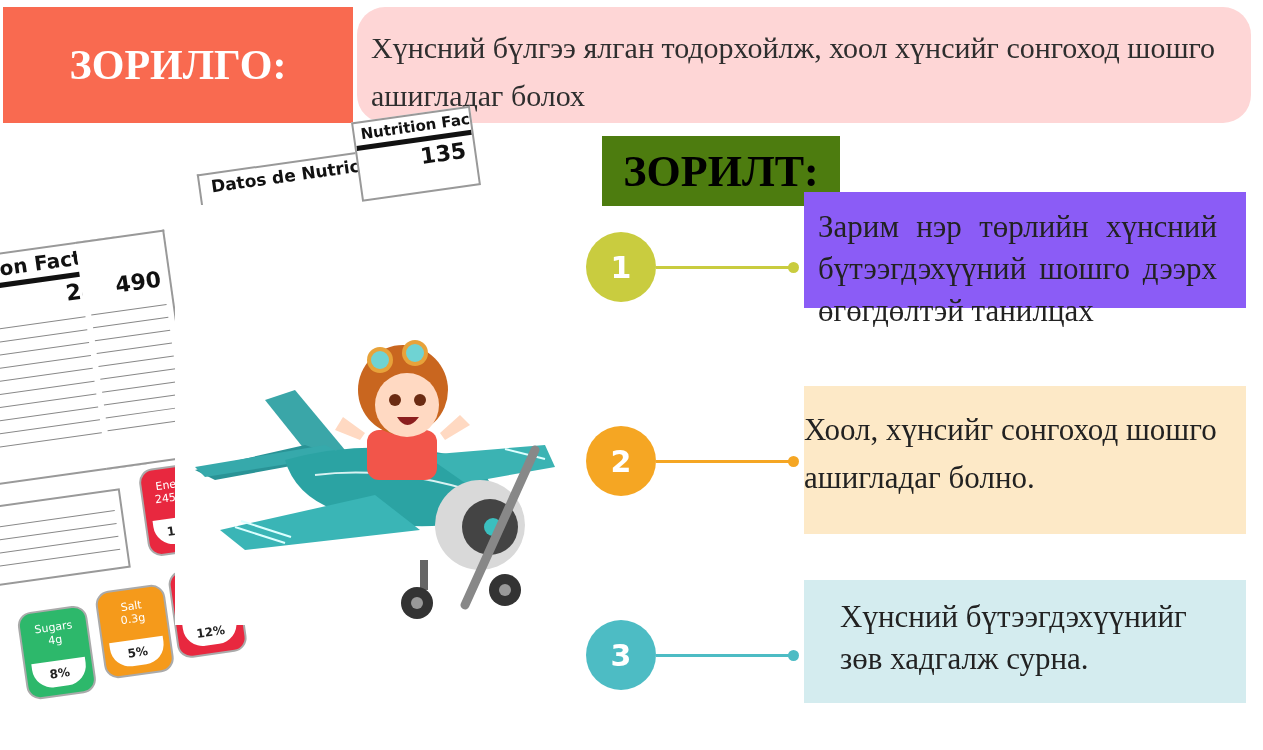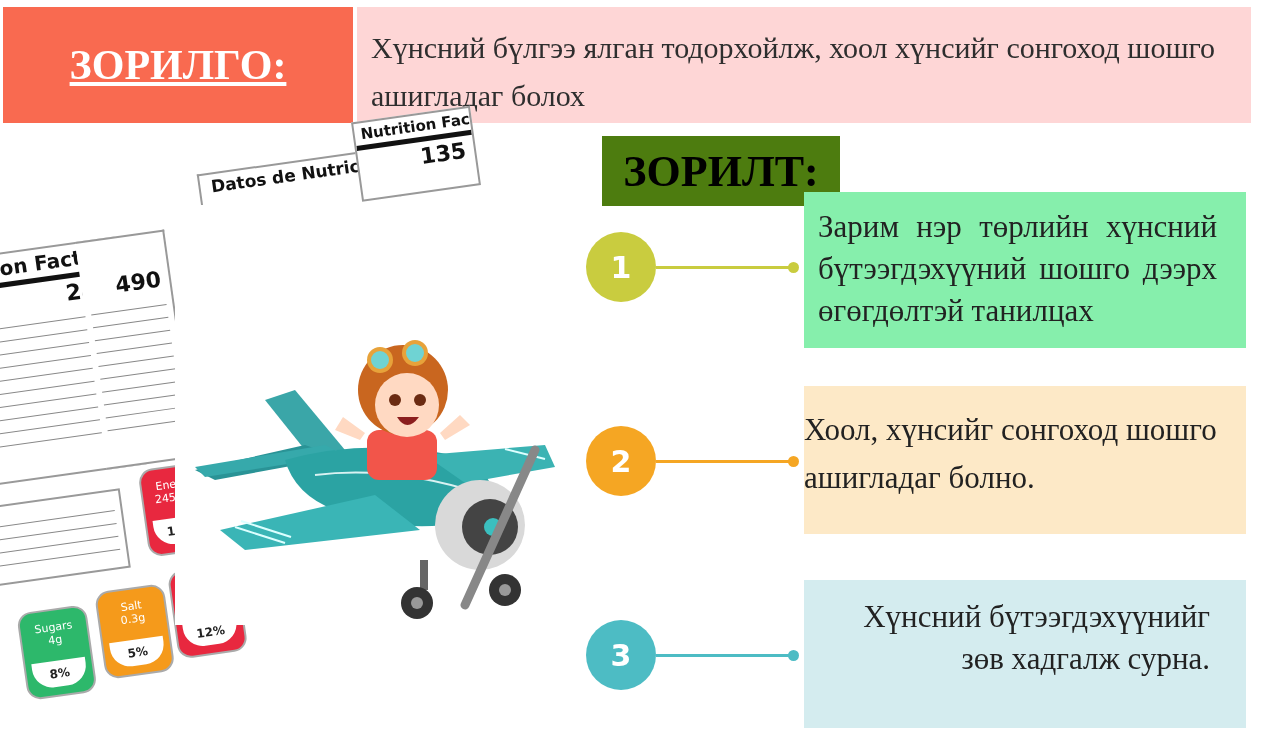--- a/index.html
+++ b/index.html
@@ -2,26 +2,27 @@
 <html><head>
 <meta charset="utf-8">
 <style>
   * { box-sizing: border-box; margin: 0; padding: 0; }
   html, body { width: 1263px; height: 750px; background: #ffffff; overflow: hidden; }
   body { position: relative; font-family: "Liberation Serif", "DejaVu Serif", serif; color: #222; }
 
   .goal-label {
     position: absolute; left: 3px; top: 7px; width: 350px; height: 116px;
     background: #f96a50; color: #fff; font-weight: bold; font-size: 42px;
-    display: flex; align-items: center; justify-content: center; text-decoration: underline;
+    display: flex; align-items: center; justify-content: center;
   }
   .goal-text {
     position: absolute; left: 357px; top: 7px; width: 894px; height: 116px;
     background: #fed6d6; font-size: 30px; line-height: 48px; padding: 17px 14px;
     color: #2e2e2e;
+    border-radius: 28px;
   }
   .obj-title {
     position: absolute; left: 602px; top: 136px; width: 238px; height: 70px;
     background: #4d7c0f; font-weight: bold; font-size: 44px; color: #000;
     display: flex; align-items: center; justify-content: center;
   }
 
   .item { position: absolute; left: 586px; width: 670px; }
   .badge {
     position: absolute; left: 0; width: 70px; height: 70px; border-radius: 50%;
@@ -29,33 +30,33 @@
     display: flex; align-items: center; justify-content: center;
   }
   .connector { position: absolute; left: 70px; height: 3px; }
   .connector .dot { position: absolute; right: -5px; top: -4px; width: 11px; height: 11px; border-radius: 50%; }
   .box { position: absolute; left: 218px; width: 442px; font-size: 31px; color: #222; }
 
   .item1 { top: 192px; height: 150px; }
   .item1 .badge { top: 40px; background: #c9cc3f; }
   .item1 .connector { top: 74px; width: 138px; background: #c9cc3f; }
   .item1 .connector .dot { background: #c9cc3f; }
-  .item1 .box { top: 0; height: 156px; background: #86efac; padding: 14px 29px 0 14px; line-height: 42px; text-align: justify; text-align-last: left; }
+  .item1 .box { top: 0; height: 116px; background: #8b5cf6; padding: 14px 29px 0 14px; line-height: 42px; text-align: justify; text-align-last: left; }
 
   .item2 { top: 386px; height: 150px; }
   .item2 .badge { top: 40px; background: #f5a623; }
   .item2 .connector { top: 74px; width: 138px; background: #f5a623; }
   .item2 .connector .dot { background: #f5a623; }
   .item2 .box { top: 0; height: 148px; background: #fde9c7; padding: 20px 14px 0 0; line-height: 48px; }
 
   .item3 { top: 580px; height: 150px; }
   .item3 .badge { top: 40px; background: #4dbcc4; }
   .item3 .connector { top: 74px; width: 138px; background: #4dbcc4; }
   .item3 .connector .dot { background: #4dbcc4; }
-  .item3 .box { top: 0; height: 148px; background: #d4ecef; padding: 16px 36px 0 36px; line-height: 42px; text-align: right; }
+  .item3 .box { top: 0; height: 123px; background: #d4ecef; padding: 16px 36px 0 36px; line-height: 42px; }
 
   
   .illustration { position: absolute; left: 0; top: 140px; width: 580px; height: 520px; }
   .label-sheet { position: absolute; left: -20px; top: 10px; width: 530px; height: 520px; transform: rotate(-8deg); transform-origin: 50% 50%; }
   .plane-card { position: absolute; left: 175px; top: 65px; width: 400px; height: 420px; background: #fff; }
   .nf-panel { position: absolute; background: #fff; border: 2px solid #999; font-family: "DejaVu Sans", sans-serif; color: #111; overflow: hidden; }
   .nf-panel .hd { font-weight: bold; font-size: 20px; padding: 2px 6px; border-bottom: 5px solid #111; white-space: nowrap; }
   .nf-panel .big { font-weight: bold; font-size: 22px; text-align: right; padding: 2px 8px; }
   .nf-panel .lines { padding: 2px 6px; }
   .nf-panel .lines div { height: 10px; border-bottom: 1px solid #888; margin-bottom: 3px; }

